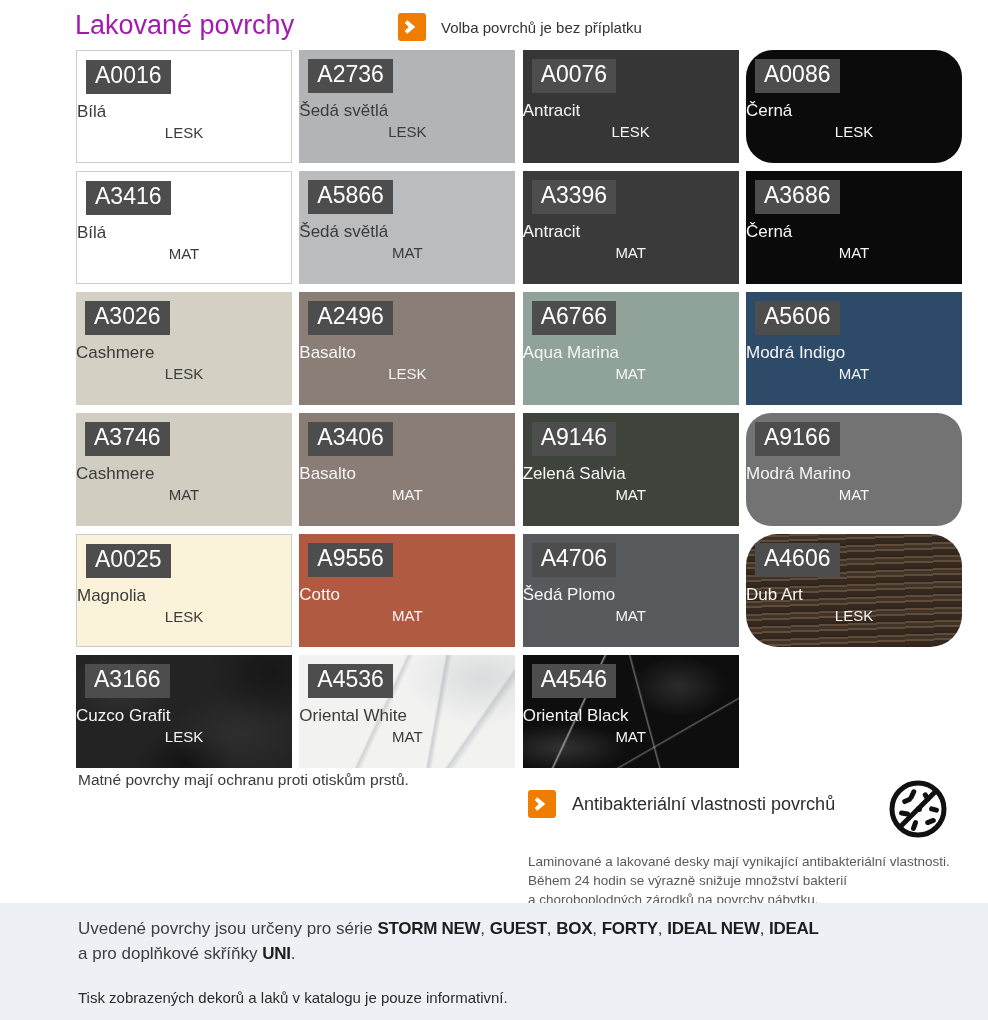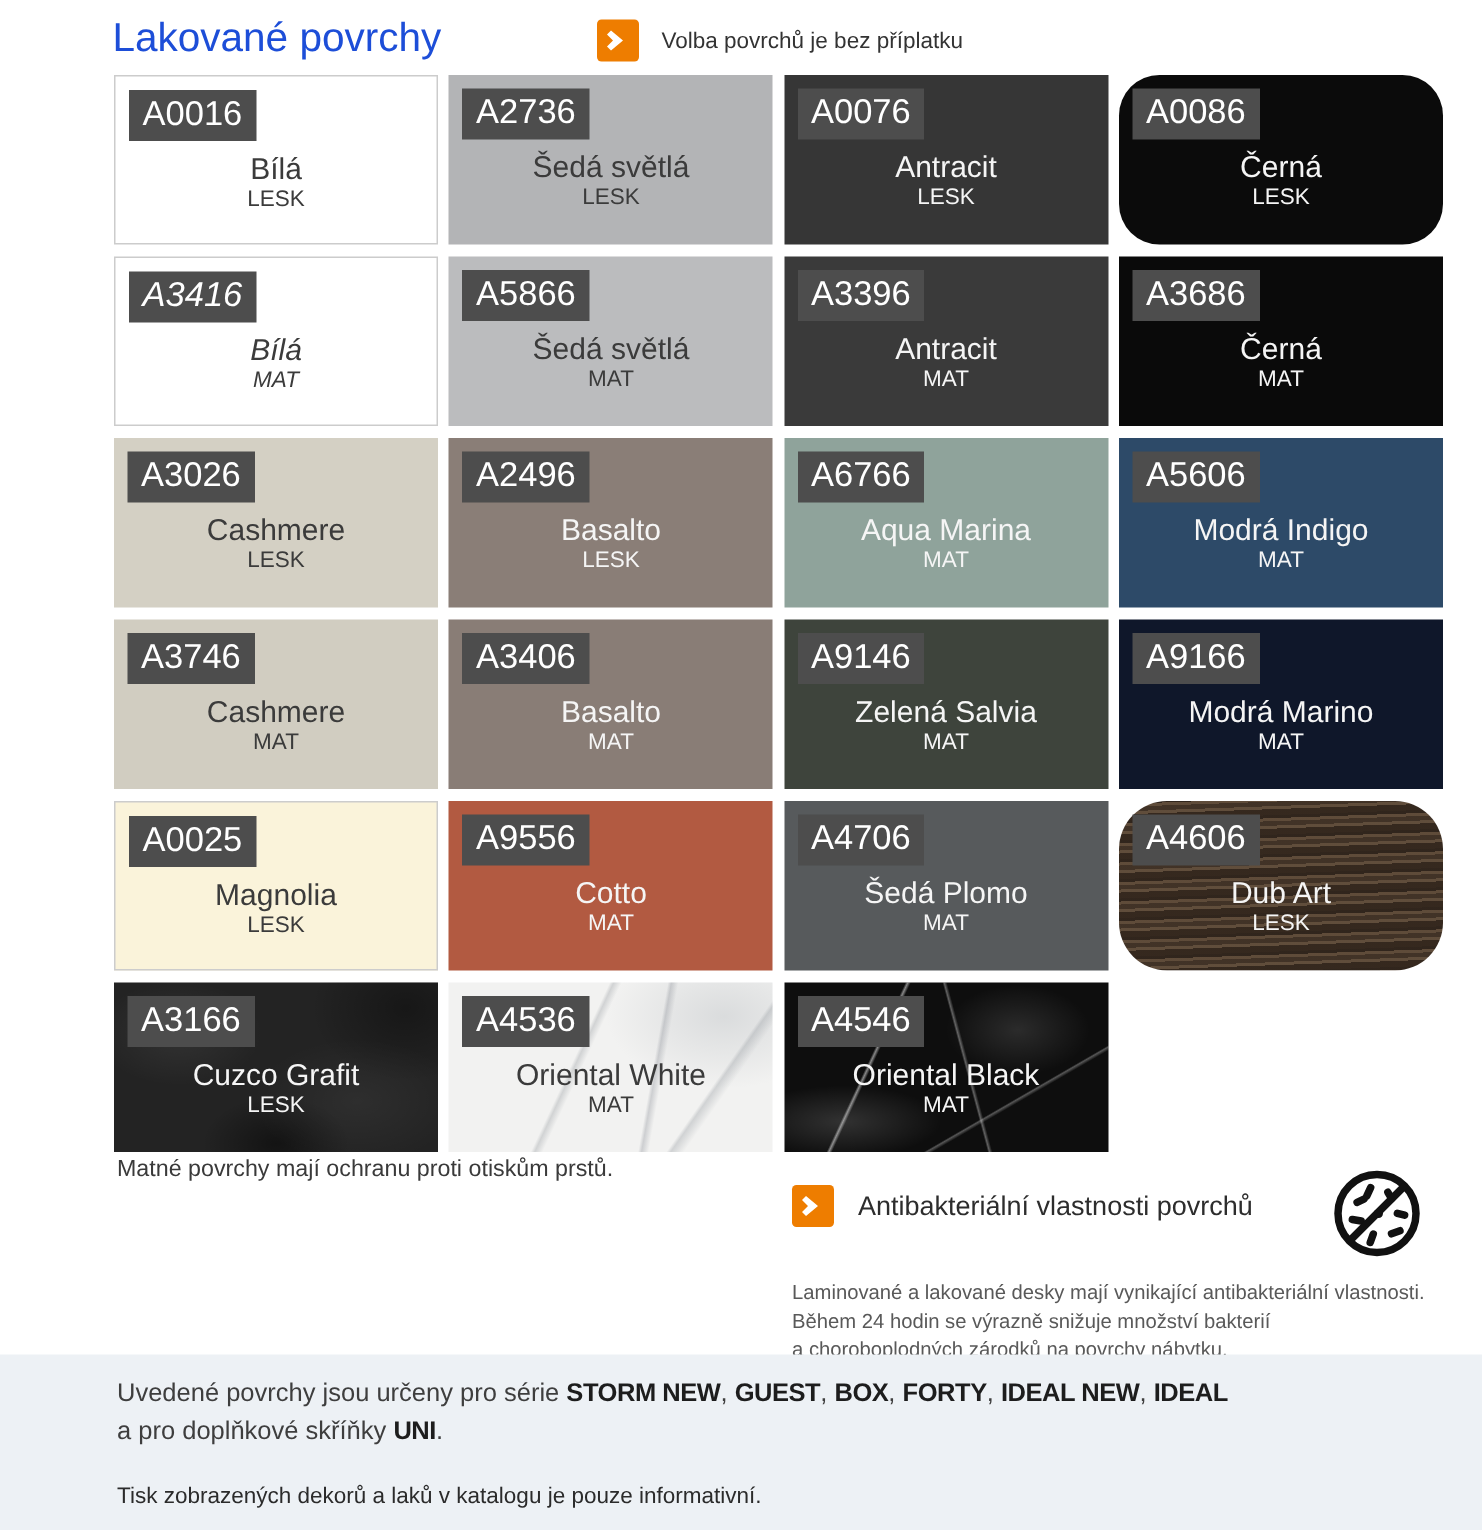--- a/index.html
+++ b/index.html
@@ -1,30 +1,30 @@
 <!DOCTYPE html>
 <html style="--accent: #ee7d00; --badge: #4d4d4d; --footer-bg: #edf1f5;"><head>
 <meta charset="utf-8">
 <style>
   * { margin:0; padding:0; box-sizing:border-box; }
   html,body { background:#ffffff; }
   body { font-family:"Liberation Sans", sans-serif; }
   .page { position:relative; width:988px; height:1020px; background:#fff; overflow:hidden; }
 
-  .page-title { position:absolute; left:75px; top:10px; font-size:27px; color:#1d4ed8; font-weight:400; }
+  .page-title { position:absolute; left:75px; top:10px; font-size:27px; color:#a21caf; font-weight:400; }
 
   .header-note { position:absolute; left:398px; top:13px; display:flex; align-items:center; gap:15px; }
   .orange-badge { width:28px; height:28px; background:var(--accent,#ee7d00); border-radius:3px; display:flex; align-items:center; justify-content:center; flex:0 0 auto; }
   .header-note .note-text { font-size:15px; color:#333; }
 
   .grid { position:absolute; left:76px; top:50px; width:886px; display:grid; grid-template-columns:repeat(4,216px); justify-content:space-between; row-gap:8px; }
   .swatch { position:relative; height:113px; }
   .swatch.bordered { border:1px solid #cccccc; }
   .swatch .code { position:absolute; left:9px; top:9px; background:var(--badge,#4d4d4d); color:#fff; font-size:23px; padding:1px 9px 4px; line-height:1.25; }
-  .swatch .nm  { position:absolute; top:51px; left:0; right:0; text-align:center; font-size:20px; }
+  .swatch .nm  { position:absolute; top:51px; left:0; right:0; font-size:17px; }
   .swatch .fin { position:absolute; top:73px; left:0; right:0; text-align:center; font-size:15px; }
   .dark-text .nm, .dark-text .fin { color:#3b3b3b; }
   .light-text .nm, .light-text .fin { color:#f5f5f5; }
 
   .tex-wood { background-color:#4a3b2f;
     background-image:repeating-linear-gradient(178deg,
       rgba(18,11,6,0.45) 0px, rgba(18,11,6,0.45) 2px,
       rgba(133,106,77,0.35) 2px, rgba(133,106,77,0.35) 4px,
       rgba(52,38,26,0.40) 4px, rgba(52,38,26,0.40) 7px,
       rgba(162,132,96,0.25) 7px, rgba(162,132,96,0.25) 9px,
@@ -91,21 +91,21 @@
       <div class="swatch light-text" style="background: rgb(54, 54, 54);">
         <span class="code">A0076</span>
         <span class="nm">Antracit</span>
         <span class="fin">LESK</span>
       </div>
       <div class="swatch light-text" style="background: rgb(11, 11, 11); border-radius: 27px;">
         <span class="code">A0086</span>
         <span class="nm">Černá</span>
         <span class="fin">LESK</span>
       </div>
-      <div class="swatch dark-text bordered" style="background: rgb(255, 255, 255); font-style: italic;">
+      <div class="swatch dark-text bordered" style="background: rgb(255, 255, 255);">
         <span class="code">A3416</span>
         <span class="nm">Bílá</span>
         <span class="fin">MAT</span>
       </div>
       <div class="swatch dark-text" style="background: rgb(187, 188, 190);">
         <span class="code">A5866</span>
         <span class="nm">Šedá světlá</span>
         <span class="fin">MAT</span>
       </div>
       <div class="swatch light-text" style="background: rgb(58, 58, 58);">
@@ -146,21 +146,21 @@
       <div class="swatch light-text" style="background: rgb(137, 125, 118);">
         <span class="code">A3406</span>
         <span class="nm">Basalto</span>
         <span class="fin">MAT</span>
       </div>
       <div class="swatch light-text" style="background: rgb(62, 68, 60);">
         <span class="code">A9146</span>
         <span class="nm">Zelená Salvia</span>
         <span class="fin">MAT</span>
       </div>
-      <div class="swatch light-text" style="background: #0f172a;">
+      <div class="swatch light-text" style="background: #737373; border-radius: 25px;">
         <span class="code">A9166</span>
         <span class="nm">Modrá Marino</span>
         <span class="fin">MAT</span>
       </div>
       <div class="swatch dark-text bordered" style="background: rgb(250, 243, 218);">
         <span class="code">A0025</span>
         <span class="nm">Magnolia</span>
         <span class="fin">LESK</span>
       </div>
       <div class="swatch light-text" style="background: rgb(178, 90, 65);">

